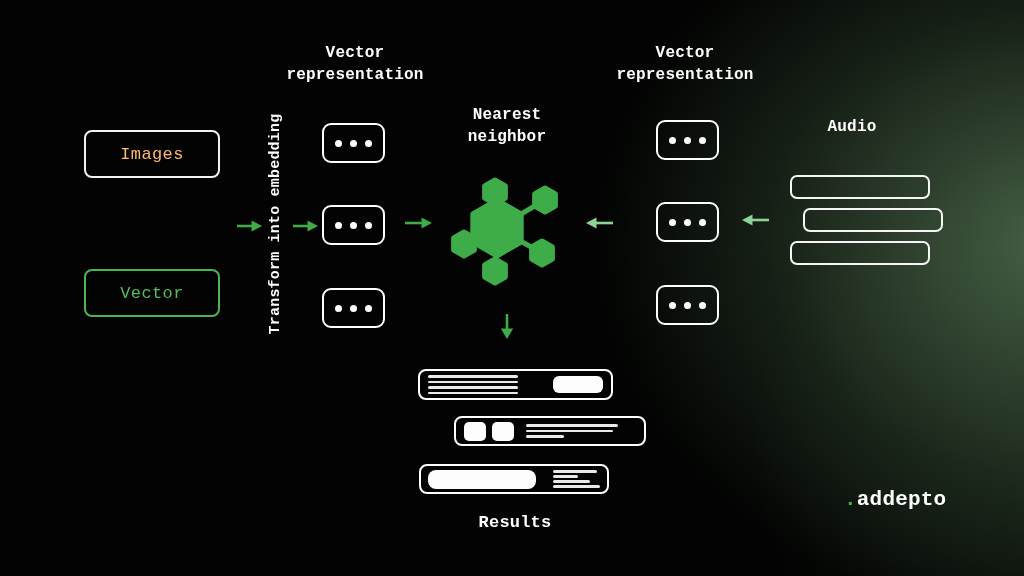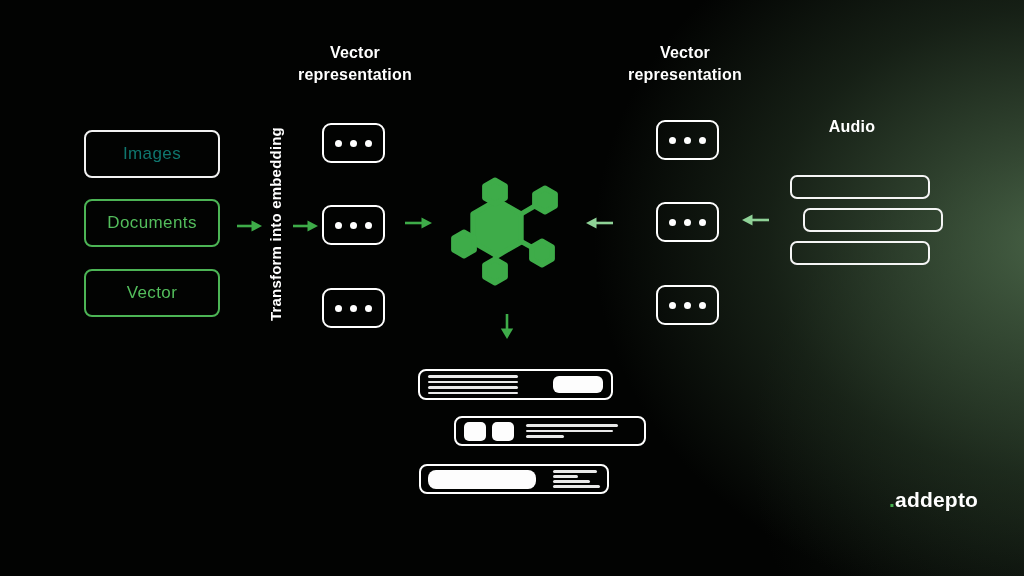--- a/index.html
+++ b/index.html
@@ -1,39 +1,39 @@
 <!DOCTYPE html>
 <html><head>
 <meta charset="utf-8">
 <style>
   html,body{margin:0;padding:0;background:#000;}
   .stage{
     position:relative;width:1024px;height:576px;overflow:hidden;
     background:#020302;
-    font-family:Liberation Sans, sans-serif;
+    font-family:Liberation Mono, monospace;
     -webkit-font-smoothing:antialiased;
   }
   .glow{
     position:absolute;inset:0;pointer-events:none;
     background:
       radial-gradient(640px 520px at 103% 42%, rgba(86,118,84,0.80) 0%, rgba(46,66,45,0.45) 45%, rgba(0,0,0,0) 72%),
       radial-gradient(420px 420px at 102% 78%, rgba(52,76,52,0.30) 0%, rgba(0,0,0,0) 70%);
   }
   .abs{position:absolute;}
   .title{
     color:#fff;font-weight:700;text-align:center;
     font-size:16px;line-height:22px;letter-spacing:.2px;
   }
   
   .src-box{
     left:84px;width:132px;height:44px;border:2px solid;border-radius:8px;
     display:flex;align-items:center;justify-content:center;
     font-size:17px;letter-spacing:.4px;background:transparent;
   }
-  .src-white{border-color:#f2f2f2;color:#0f766e;}
+  .src-white{border-color:#f2f2f2;color:#fdba74;}
   .src-green{border-color:#4CB455;color:#53BD5C;}
   
   .dot-box{
     width:59px;height:36px;border:2.5px solid #fff;border-radius:9px;
     display:flex;align-items:center;justify-content:center;gap:8px;background:transparent;
   }
   .dot-box .dot{width:7px;height:7px;border-radius:50%;background:#fff;}
   
   .transform-label{
     left:158px;top:213px;width:240px;height:22px;
@@ -53,27 +53,26 @@
   .logo .logo-dot{color:#45B14E;}
 </style>
 </head>
 <body>
 
 <div class="stage">
   <div class="glow"></div>
 
   <div class="abs title" style="left:285px;top:42px;width:140px;">Vector representation</div>
   <div class="abs title" style="left:615px;top:42px;width:140px;">Vector representation</div>
+  <div class="abs title" style="left:457px;top:104px;width:100px;">Nearest neighbor</div>
   <div class="abs title" style="left:802px;top:116px;width:100px;">Audio</div>
+  <div class="abs title" style="left:445px;top:512px;width:140px;font-size:17px;">Results</div>
 
   <div class="abs src-box src-white" style="top:130px;">
     <span>Images</span>
-  </div>
-  <div class="abs src-box src-green" style="top:199px;">
-    <span>Documents</span>
   </div>
   <div class="abs src-box src-green" style="top:269px;">
     <span>Vector</span>
   </div>
 
   <div class="abs transform-label">Transform into embedding</div>
 
   <svg class="abs" style="left:236px;top:219px;" width="26" height="14">
     <line x1="1" y1="7" x2="17" y2="7" stroke="#3EAC49" stroke-width="2.6"></line>
       <polygon points="26,7 15.5,1.4 15.5,12.6" fill="#3EAC49"></polygon>
@@ -176,16 +175,16 @@
   <div class="abs rcard" style="left:419px;top:464px;width:172px;height:26px;padding:0 7px;justify-content:space-between;">
     <span class="rbtn" style="width:108px;height:19px;border-radius:8px;"></span>
     <div class="lines-col" style="gap:2.5px;align-items:flex-start;">
       <span class="rline" style="width:44px;"></span>
         <span class="rline" style="width:25px;"></span>
         <span class="rline" style="width:37px;"></span>
         <span class="rline" style="width:47px;"></span>
     </div>
   </div>
 
-  <div class="abs logo" style="left:889px;top:488px;text-align:center;">
+  <div class="abs logo" style="left:844px;top:488px;text-align:center;">
     <span class="logo-dot">.</span><span>addepto</span>
   </div>
 </div>
 
 </body></html>

